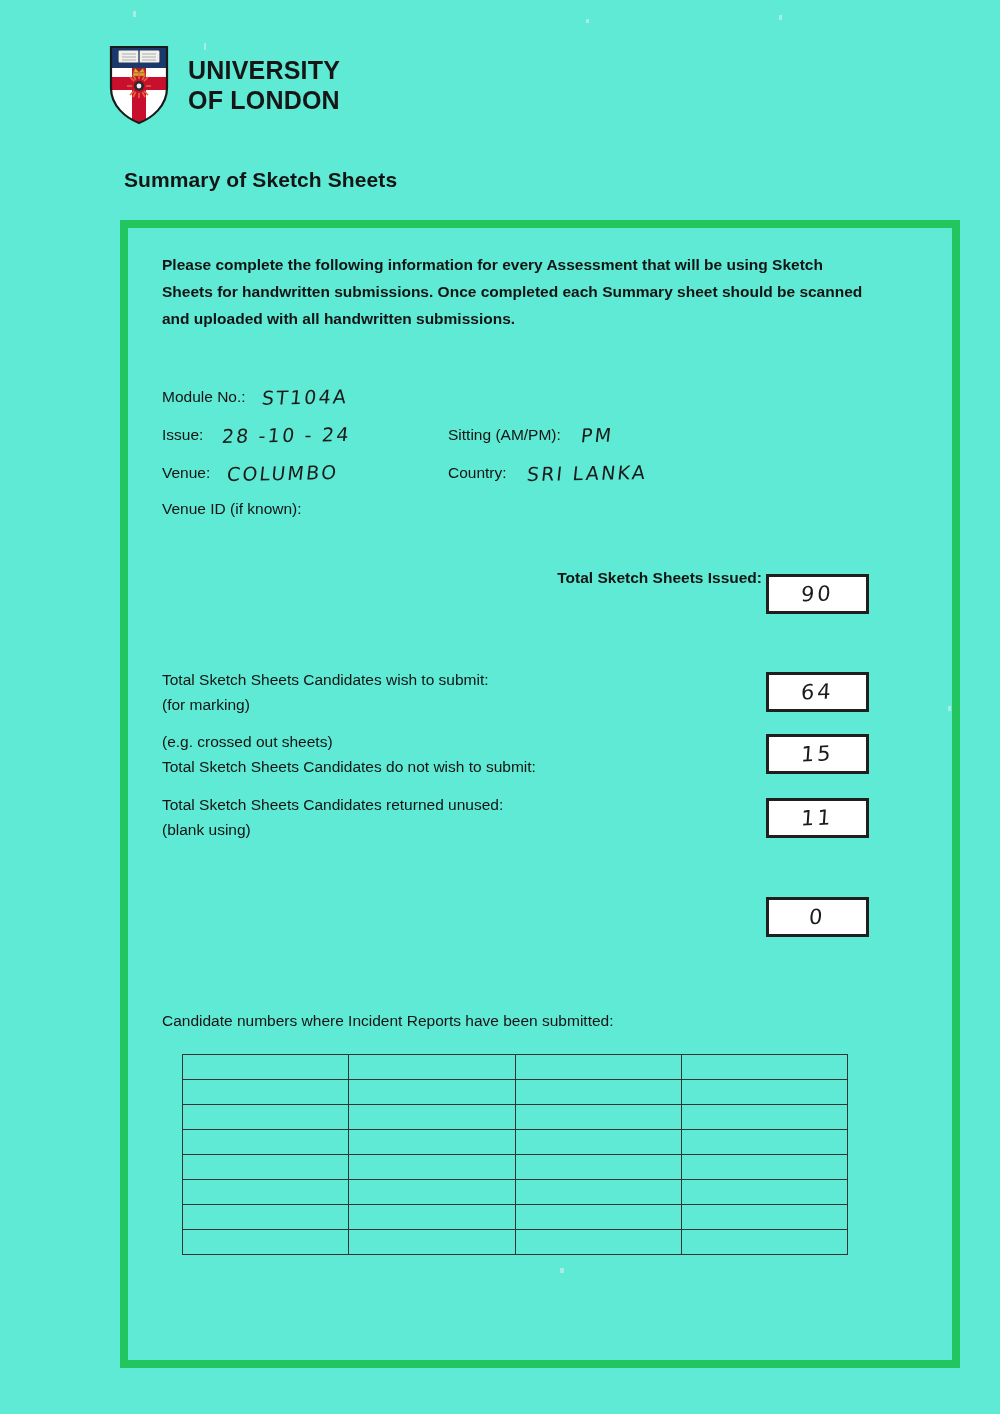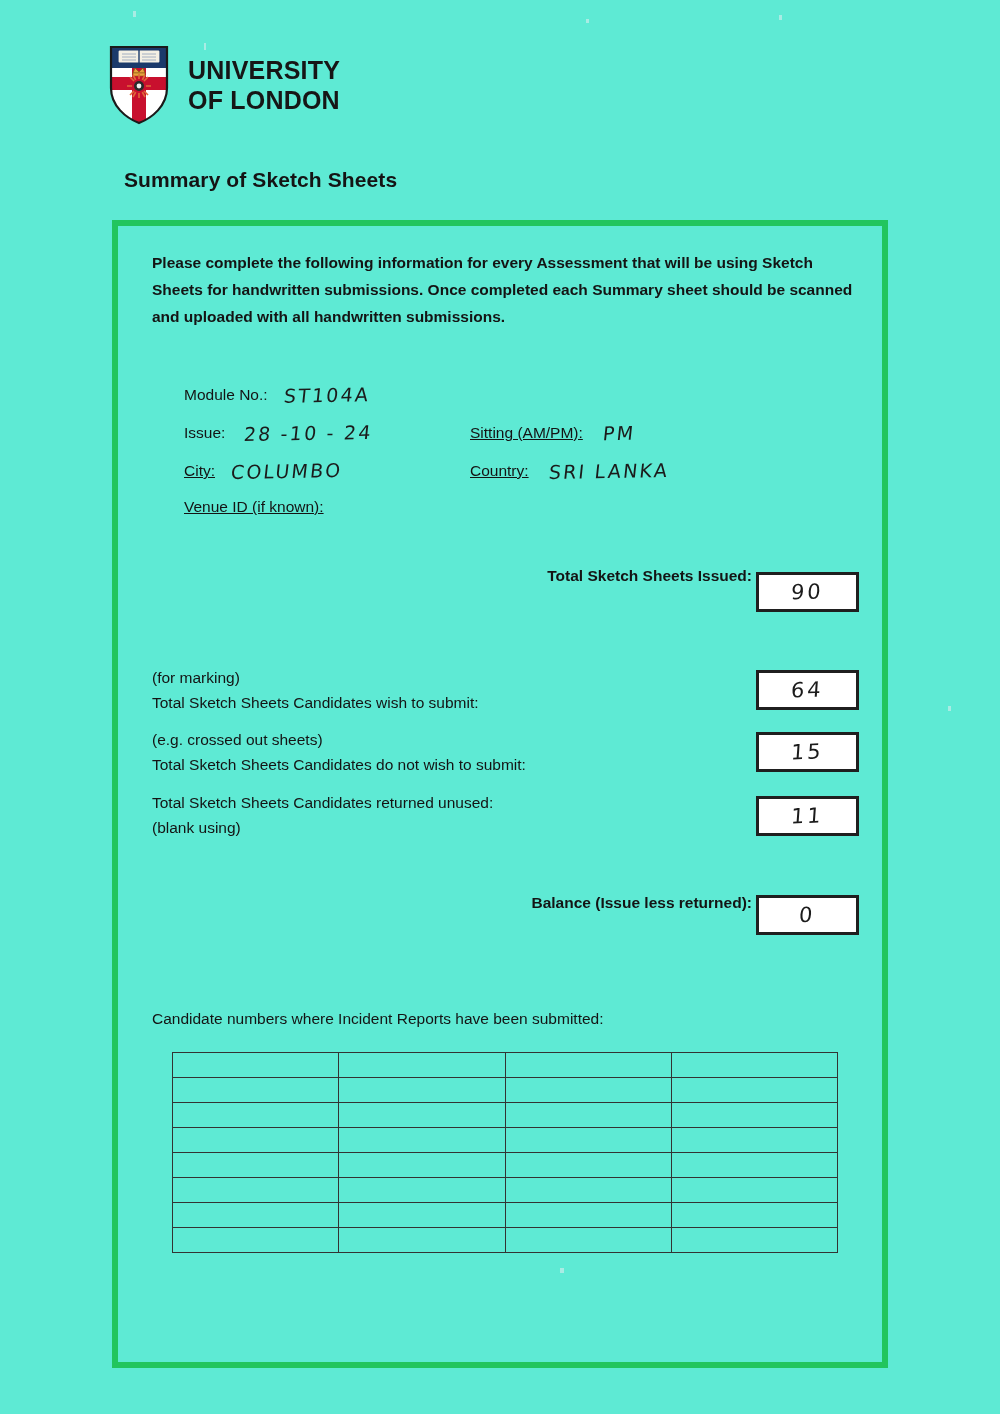--- a/index.html
+++ b/index.html
@@ -56,25 +56,25 @@
     top: 168px;
     font-size: 21px;
     font-weight: bold;
     letter-spacing: .1px;
     color: #141414;
   }
 
   
   .form-box {
     position: absolute;
-    left: 112px;
+    left: 120px;
     top: 220px;
-    width: 776px;
+    width: 840px;
     height: 1148px;
-    border: 6px solid #22c55e;
+    border: 8px solid #22c55e;
     box-sizing: border-box;
   }
 
   .intro {
     position: absolute;
     left: 34px;
     top: 24px;
     width: 710px;
     font-size: 15.5px;
     font-weight: bold;
@@ -89,22 +89,22 @@
     top: 158px;
     width: 716px;
     font-size: 15.5px;
     color: #141414;
   }
   .id-row {
     position: relative;
     height: 38px;
     white-space: nowrap;
   }
-  .lbl { display: inline-block; margin-left: 32px; }
-  .lbl.u { text-decoration: underline; }
+  .lbl { display: inline-block; }
+  .lbl.u { }
   .hand {
     font-family: "DejaVu Sans", sans-serif;
     font-size: 19px;
     letter-spacing: 2.2px;
     color: #1b1b1b;
     transform: skewX(-7deg) rotate(-1deg);
     display: inline-block;
     vertical-align: -2px;
   }
   .col2 {
@@ -233,21 +233,21 @@
       <div class="id-row">
         <span class="lbl">Issue:</span>
         <span class="hand" style="margin-left:14px;">28 -10 - 24</span>
         <span class="col2">
           <span class="lbl u">Sitting (AM/PM):</span>
           <span class="hand" style="margin-left:16px;">PM</span>
         </span>
       </div>
 
       <div class="id-row">
-        <span class="lbl u">City:</span>
+        <span class="lbl u">Venue:</span>
         <span class="hand" style="margin-left:12px;">COLUMBO</span>
         <span class="col2">
           <span class="lbl u">Country:</span>
           <span class="hand" style="margin-left:16px;">SRI LANKA</span>
         </span>
       </div>
 
       <div class="id-row">
         <span class="lbl u">Venue ID (if known):</span>
         <span class="hand" style="margin-left:14px;"></span>
@@ -256,22 +256,22 @@
     </div>
 
     <div class="count-row" style="top:338px;">
       <div class="text b">Total Sketch Sheets Issued:</div>
     </div>
     <div class="answer-box" style="left:638px;top:346px;width:103px;height:40px;">
       <span class="hand">90</span>
     </div>
 
     <div class="count-row" style="top:440px;">
+      <div class="text">Total Sketch Sheets Candidates wish to submit:</div>
       <div class="text">(for marking)</div>
-      <div class="text">Total Sketch Sheets Candidates wish to submit:</div>
     </div>
     <div class="answer-box" style="left:638px;top:444px;width:103px;height:40px;">
       <span class="hand">64</span>
     </div>
 
     <div class="count-row" style="top:502px;">
       <div class="text">(e.g. crossed out sheets)</div>
       <div class="text">Total Sketch Sheets Candidates do not wish to submit:</div>
     </div>
     <div class="answer-box" style="left:638px;top:506px;width:103px;height:40px;">
@@ -279,23 +279,20 @@
     </div>
 
     <div class="count-row" style="top:565px;">
       <div class="text">Total Sketch Sheets Candidates returned unused:</div>
       <div class="text">(blank using)</div>
     </div>
     <div class="answer-box" style="left:638px;top:570px;width:103px;height:40px;">
       <span class="hand">11</span>
     </div>
 
-    <div class="count-row" style="top:665px;">
-      <div class="text b">Balance (Issue less returned):</div>
-    </div>
     <div class="answer-box" style="left:638px;top:669px;width:103px;height:40px;">
       <span class="hand">0</span>
     </div>
 
     <div class="incident-label">Candidate numbers where Incident Reports have been submitted:</div>
     <table class="incident-table">
       <tbody>
           <tr>
             <td></td>
             <td></td>

